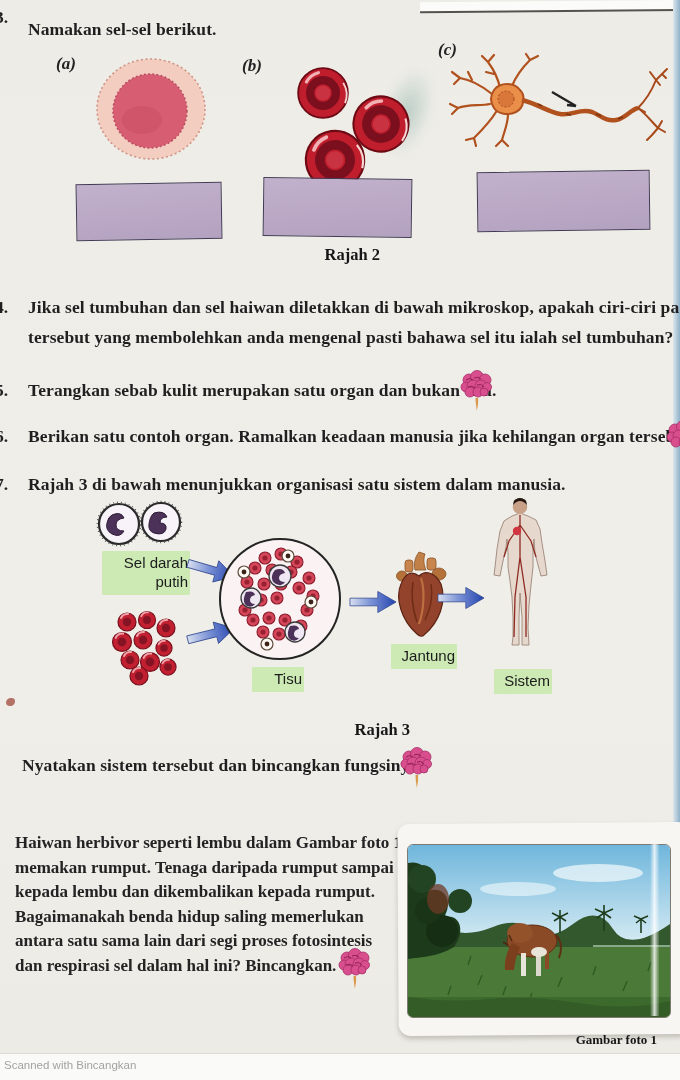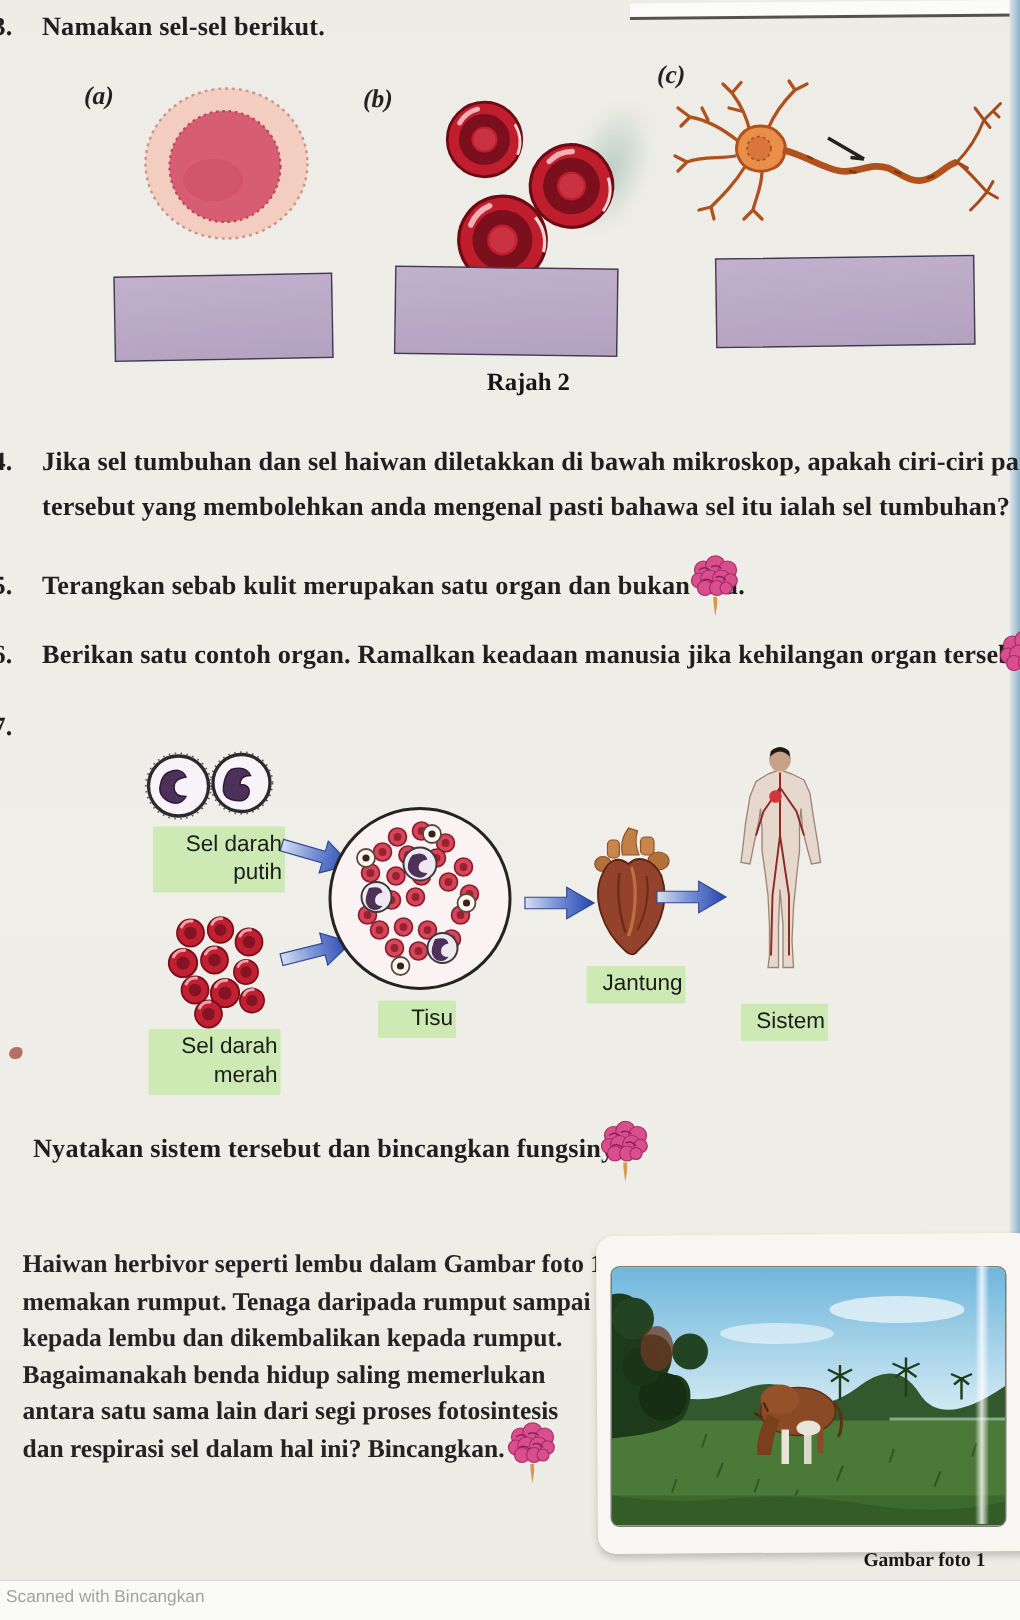--- a/index.html
+++ b/index.html
@@ -39,21 +39,21 @@
 </head>
 <body>
 
 <div class="page">
 
   <div class="top-edge-white"></div>
   <div class="right-edge"></div>
   <div class="red-speck"></div>
 
   <div class="qnum" style="top:7px">3.</div>
-  <div class="qtext" style="left:28px;top:7px">Namakan sel-sel berikut.</div>
+  <div class="qtext" style="left:28px;top:19px">Namakan sel-sel berikut.</div>
 
   <div class="sublabel" style="left:56px;top:54px">(a)</div>
   <div class="sublabel" style="left:242px;top:56px">(b)</div>
   <div class="sublabel" style="left:438px;top:40px">(c)</div>
 
   <svg class="abs" style="left:94px;top:56px" width="116" height="108" viewBox="0 0 116 108">
     <ellipse cx="57" cy="53" rx="54" ry="50" fill="#f4cdc1"></ellipse>
     <ellipse cx="57" cy="53" rx="54" ry="50" fill="none" stroke="#d09484" stroke-width="1.6" stroke-dasharray="2,2.6"></ellipse>
     <circle cx="56" cy="55" r="37" fill="#d65d72"></circle>
     <ellipse cx="48" cy="64" rx="20" ry="14" fill="#c94e64" opacity="0.5"></ellipse>
@@ -140,20 +140,21 @@
         <circle cx="21" cy="16" r="6"></circle>
       <circle cx="27" cy="17" r="4.5"></circle>
         <circle cx="10" cy="22" r="5"></circle>
         <circle cx="18" cy="22" r="5"></circle>
         <circle cx="24" cy="22" r="4"></circle>
     </g>
     <path d="M15.5,28 C15.5,33 16.5,37 16.8,41 C17.6,37 18.5,33 18,28 Z" fill="#d9984a"></path>
   </svg>
 
   <div class="qnum" style="top:474px">7.</div>
+  <div class="qtext" style="left:28px;top:474px">Rajah 3 di bawah menunjukkan organisasi satu sistem dalam manusia.</div>
 
   <svg class="abs" style="left:94px;top:497px" width="94" height="52" viewBox="0 0 94 52">
     <circle cx="25" cy="27" r="20" fill="#f7f3f8" stroke="#2b2b2b" stroke-width="2.2"></circle>
     <circle cx="25" cy="27" r="21.8" fill="none" stroke="#555" stroke-width="1.2" stroke-dasharray="1,3"></circle>
     <path d="M18,18 q9,-4 12,3 q-8,1 -8,7 q0,6 8,6 q-4,7 -12,3 q-7,-4 -5,-11 q1,-6 5,-8 Z" fill="#4c3158" stroke="#2e1b38" stroke-width="1"></path>
     <circle cx="67" cy="25" r="19" fill="#f7f3f8" stroke="#2b2b2b" stroke-width="2.2"></circle>
     <circle cx="67" cy="25" r="20.6" fill="none" stroke="#555" stroke-width="1.2" stroke-dasharray="1,3"></circle>
     <path d="M60,16 q10,-3 13,4 q-7,0 -7,6 q7,0 6,6 q-2,7 -12,4 q-6,-2 -5,-9 q1,-8 5,-11 Z" fill="#4c3158" stroke="#2e1b38" stroke-width="1"></path>
   </svg>
   <div class="green-label" style="left:102px;top:551px;width:84px">Sel darah putih</div>
@@ -181,21 +182,20 @@
       <use href="#rc" transform="translate(37,10) scale(0.95)"></use>
     <use href="#rc" transform="translate(56,18)"></use>
       <use href="#rc" transform="translate(12,32) scale(1.05)"></use>
     <use href="#rc" transform="translate(33,30)"></use>
       <use href="#rc" transform="translate(54,38) scale(0.9)"></use>
     <use href="#rc" transform="translate(20,50)"></use>
       <use href="#rc" transform="translate(40,52) scale(1.05)"></use>
     <use href="#rc" transform="translate(58,57) scale(0.9)"></use>
       <use href="#rc" transform="translate(29,66)"></use>
   </svg>
-  <div class="green-label" style="left:99px;top:686px;width:84px">Sel darah merah</div>
 
   <svg class="abs" style="left:186px;top:620px;transform:rotate(-14deg)" width="50" height="28" viewBox="0 0 50 26">
     <defs>
         <linearGradient id="ag2" x1="0" y1="0" x2="1" y2="0">
       <stop offset="0" stop-color="#d8dff0"></stop>
           <stop offset="0.45" stop-color="#7b93d6"></stop>
           <stop offset="1" stop-color="#2343ae"></stop>
     </linearGradient>
       </defs>
     <polygon points="1,9 30,9 30,2 49,13 30,24 30,17 1,17" fill="url(#ag2)" stroke="#31478f" stroke-width="0.8"></polygon>
@@ -291,20 +291,21 @@
              L36,120 L36,148 L43,148 L42,130 L43,108 L45,88 L47,70 L47,52 L48,42
              L49,56 L52,68 L55,79 L61,78 L59,64 L56,46 L54,32 L50,23 L42,19 Z" fill="#e7d8cd" stroke="#9c8678" stroke-width="0.9"></path>
     <circle cx="34" cy="10" r="7.2" fill="#c9a088"></circle>
     <path d="M26.8,10 a7.2,7.2 0 0 1 14.4,0 l-1,-6 a7,5 0 0 0 -12.4,0 Z" fill="#241812"></path>
     <path d="M27,8 q7,-8 14,0 q-2,-7 -7,-7 q-5,0 -7,7 Z" fill="#241812"></path>
     <path d="M34,18 L34,60 M34,28 L23,44 L18,60 M34,28 L45,44 L50,60 M34,60 L29,100 L28,140 M34,60 L40,100 L40,140" stroke="#8e2a22" stroke-width="1.3" fill="none"></path>
     <circle cx="31" cy="34" r="4.2" fill="#d23440"></circle>
   </svg>
   <div class="green-label" style="left:494px;top:669px;width:54px">Sistem</div>
 
+  <div class="caption" style="left:250px;top:720px;width:160px">Rajah 3</div>
 
   <div class="qtext" style="left:22px;top:755px">Nyatakan sistem tersebut dan bincangkan fungsinya.</div>
   <svg class="abs" style="left:400px;top:747px" width="34" height="44" viewBox="0 0 34 44">
     <g fill="#d94f8e" stroke="#a62c68" stroke-width="0.8">
       <circle cx="9" cy="10" r="6"></circle>
         <circle cx="17" cy="7" r="6.5"></circle>
         <circle cx="25" cy="10" r="6"></circle>
       <circle cx="6" cy="17" r="5"></circle>
         <circle cx="13" cy="16" r="6"></circle>
         <circle cx="21" cy="16" r="6"></circle>

